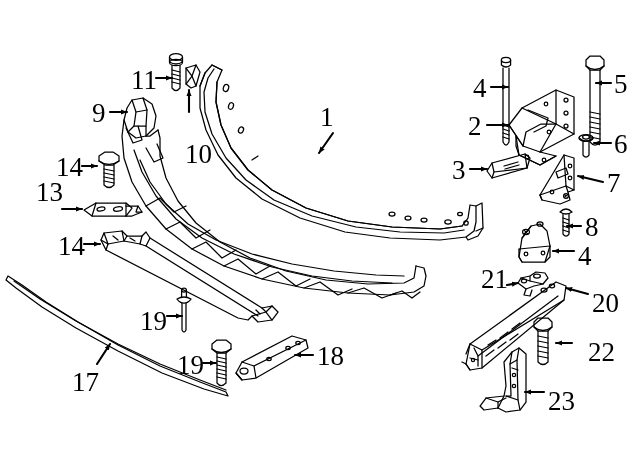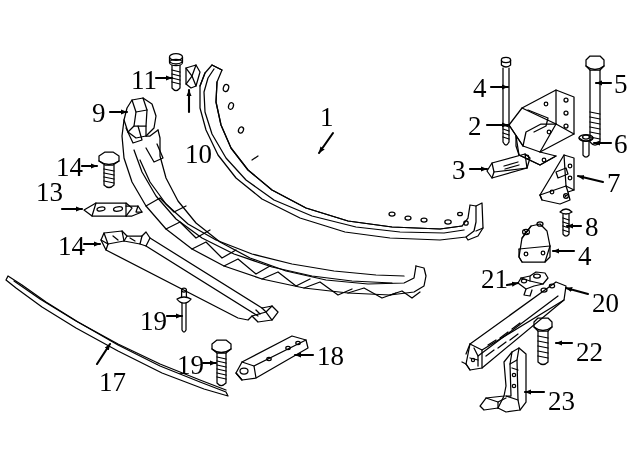--- a/index.html
+++ b/index.html
@@ -364,22 +364,22 @@
       <div class="callout-label" style="left: 607px; top: 170px;">7</div>
       <div class="callout-label" style="left: 585px; top: 214px;">8</div>
       <div class="callout-label" style="left: 92px; top: 100px;">9</div>
       <div class="callout-label" style="left: 185px; top: 117px; margin-top: 24px;">10</div>
       <div class="callout-label" style="left: 131px; top: 67px;">11</div>
       <div class="callout-label" style="left: 578px; top: 243px;">4</div>
       <div class="callout-label" style="left: 36px; top: 179px;">13</div>
       <div class="callout-label" style="left: 56px; top: 154px;">14</div>
       <div class="callout-label" style="left: 58px; top: 233px;">14</div>
       <div class="callout-label" style="left: 140px; top: 308px;">19</div>
-      <div class="callout-label" style="left: 72px; top: 369px; margin-left: 27px;">17</div>
+      <div class="callout-label" style="left: 72px; top: 369px;">17</div>
       <div class="callout-label" style="left: 317px; top: 343px;">18</div>
       <div class="callout-label" style="left: 177px; top: 352px;">19</div>
       <div class="callout-label" style="left: 592px; top: 290px;">20</div>
       <div class="callout-label" style="left: 481px; top: 266px;">21</div>
-      <div class="callout-label" style="left: 576px; top: 339px;">22</div>
+      <div class="callout-label" style="left: 588px; top: 339px;">22</div>
       <div class="callout-label" style="left: 548px; top: 388px;">23</div>
     </div>
 
 </div>
 
 </body></html>

